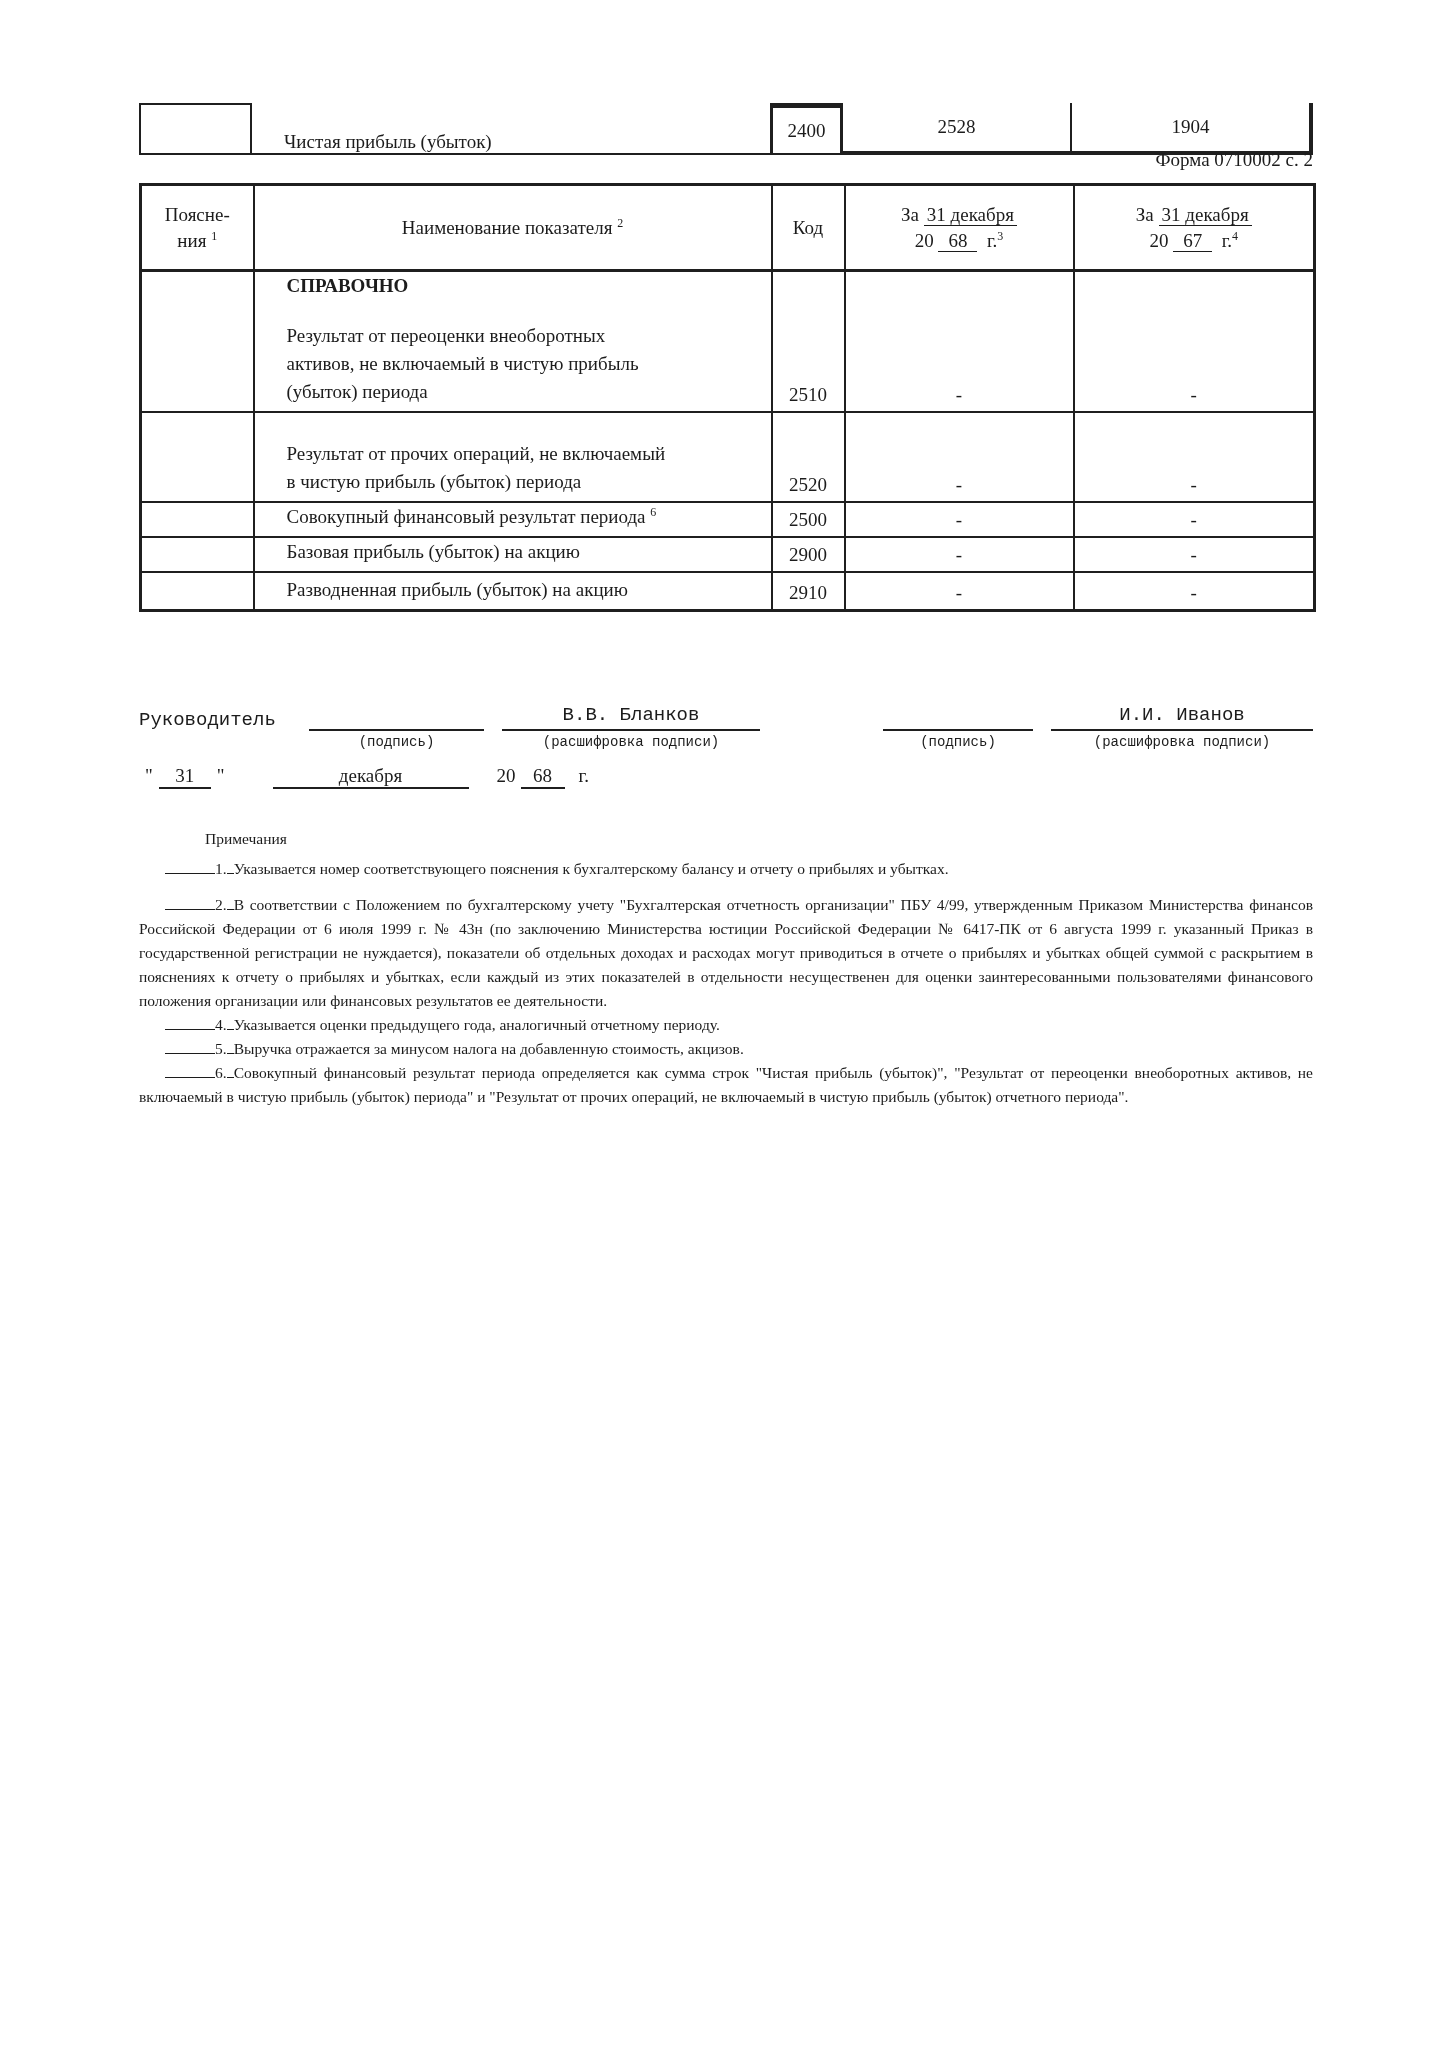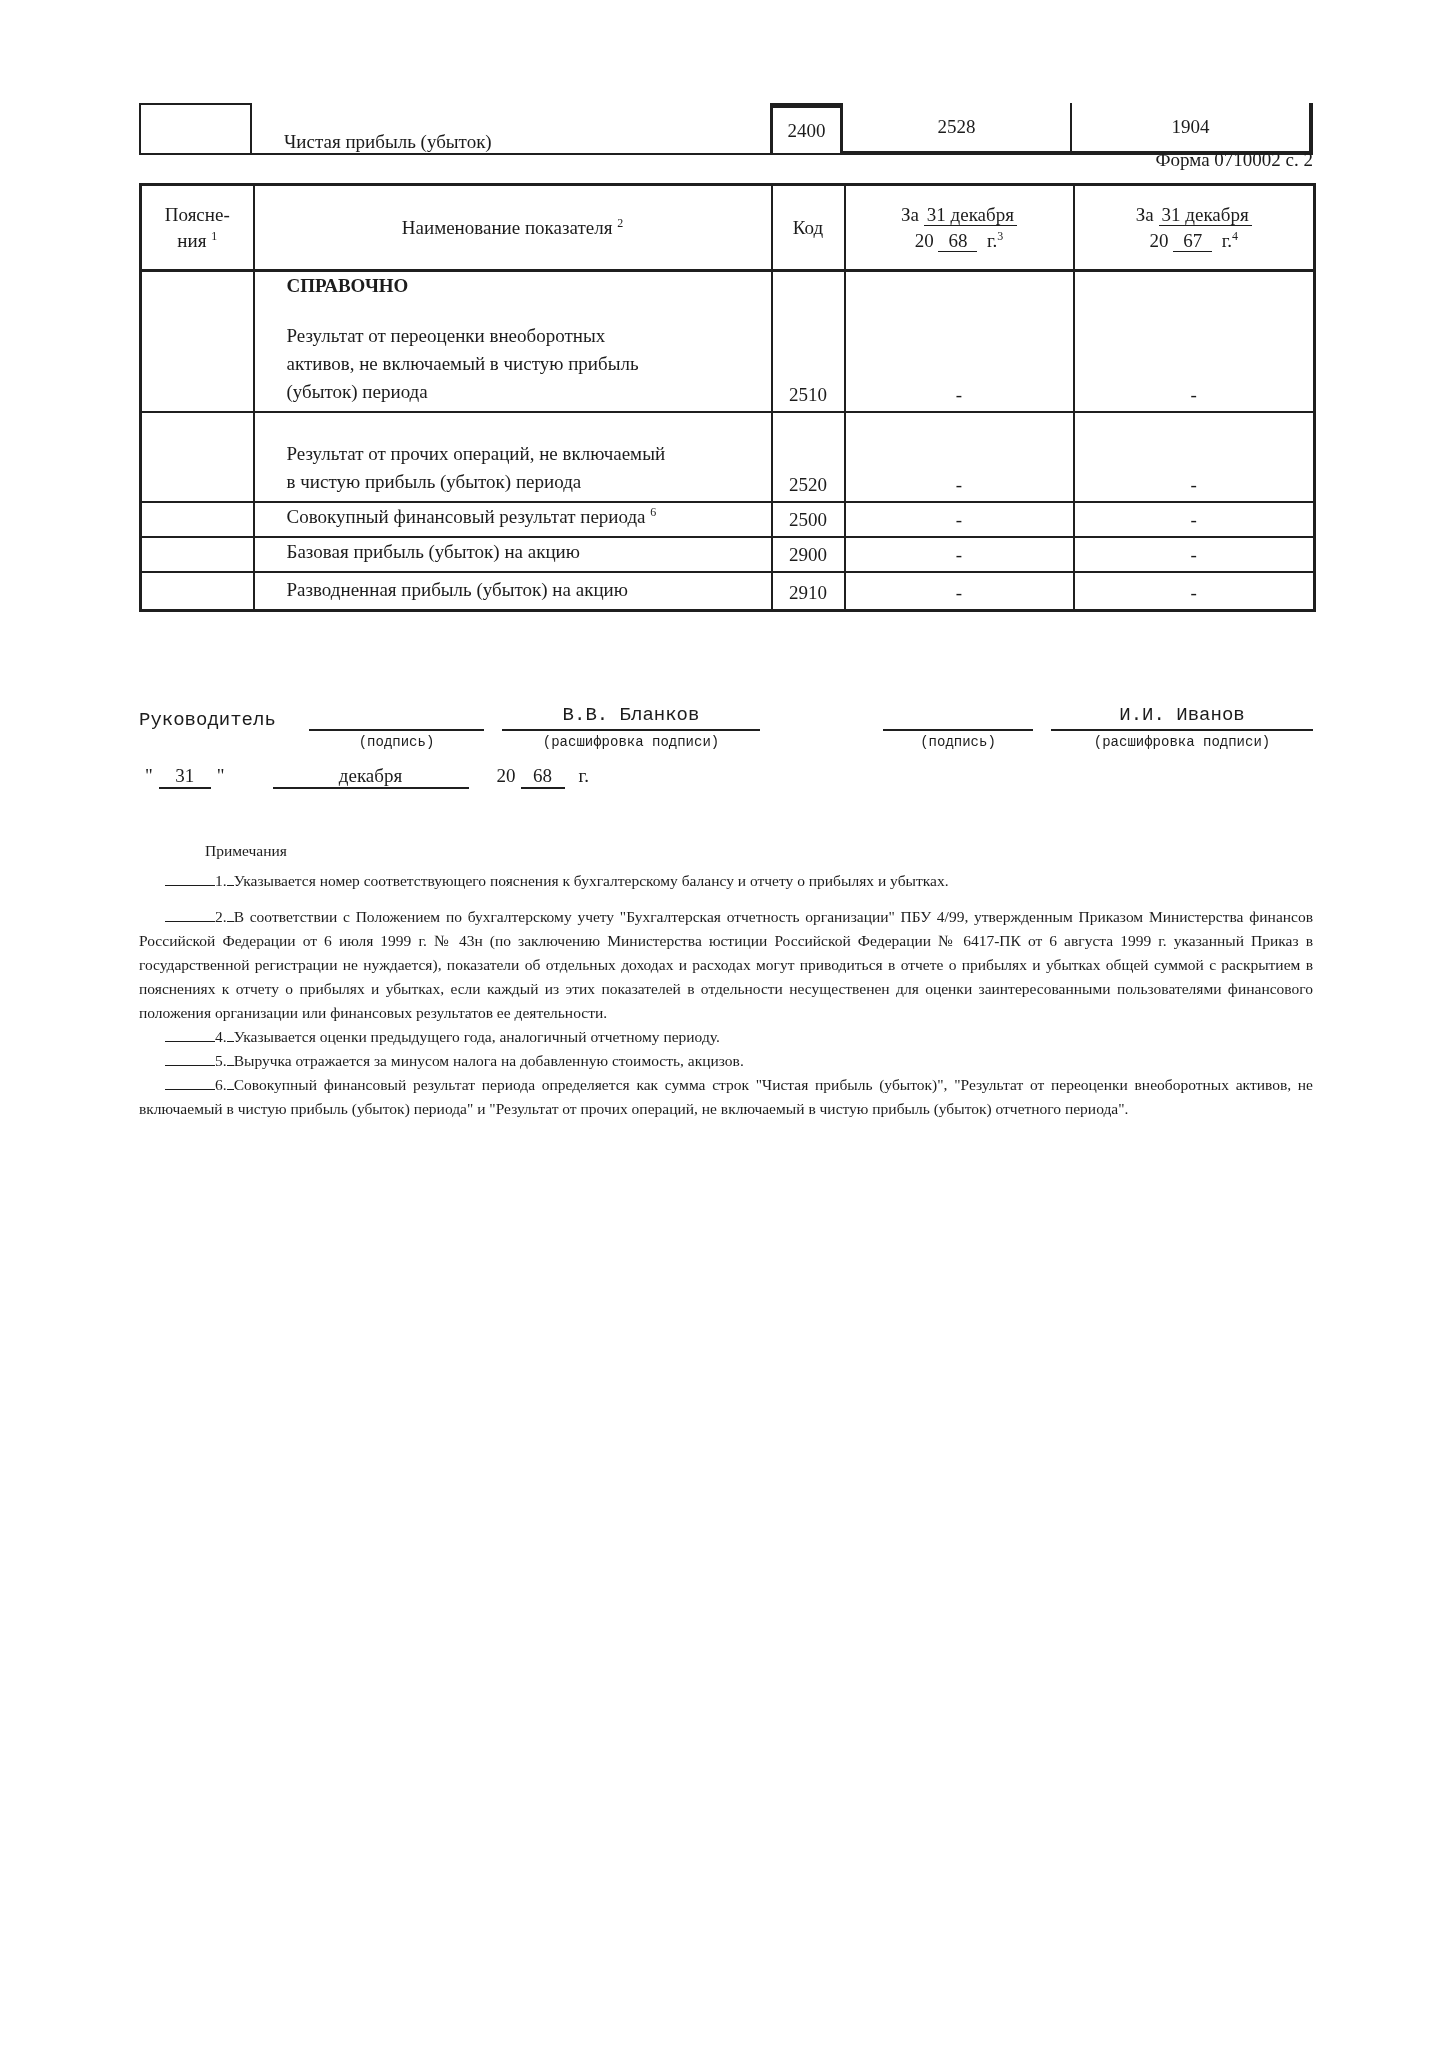--- a/index.html
+++ b/index.html
@@ -60,21 +60,21 @@
 
   .dateline { margin-top:14px; font-size:19px; display:flex; align-items:baseline; }
   .dl-q { margin:0 6px; }
   .dl-day { display:inline-block; width:52px; text-align:center; border-bottom:2px solid #1f1f1f; }
   .dl-month { display:inline-block; width:196px; text-align:center; border-bottom:2px solid #1f1f1f; margin-left:42px; }
   .dl-cent { margin-left:28px; }
   .dl-year { display:inline-block; width:44px; text-align:center; border-bottom:2px solid #1f1f1f; margin-left:5px; }
   .dl-suf { margin-left:14px; }
 
   
-  .notes { margin-top:50px; font-size:15.5px; line-height:24px; }
+  .notes { margin-top:38px; font-size:15.5px; line-height:24px; }
   .notes-title { margin-left:66px; height:26px; }
   .note { text-align:justify; }
   .note .lead { display:inline-block; width:50px; border-bottom:1.2px solid #1c1c1c; margin-left:26px; }
   .note .gap { display:inline-block; width:7px; border-bottom:1.2px solid #1c1c1c; }
   .note.first { margin-top:4px; }
   .note.para2 { margin-top:12px; }
 </style>
 </head>
 <body>
 

